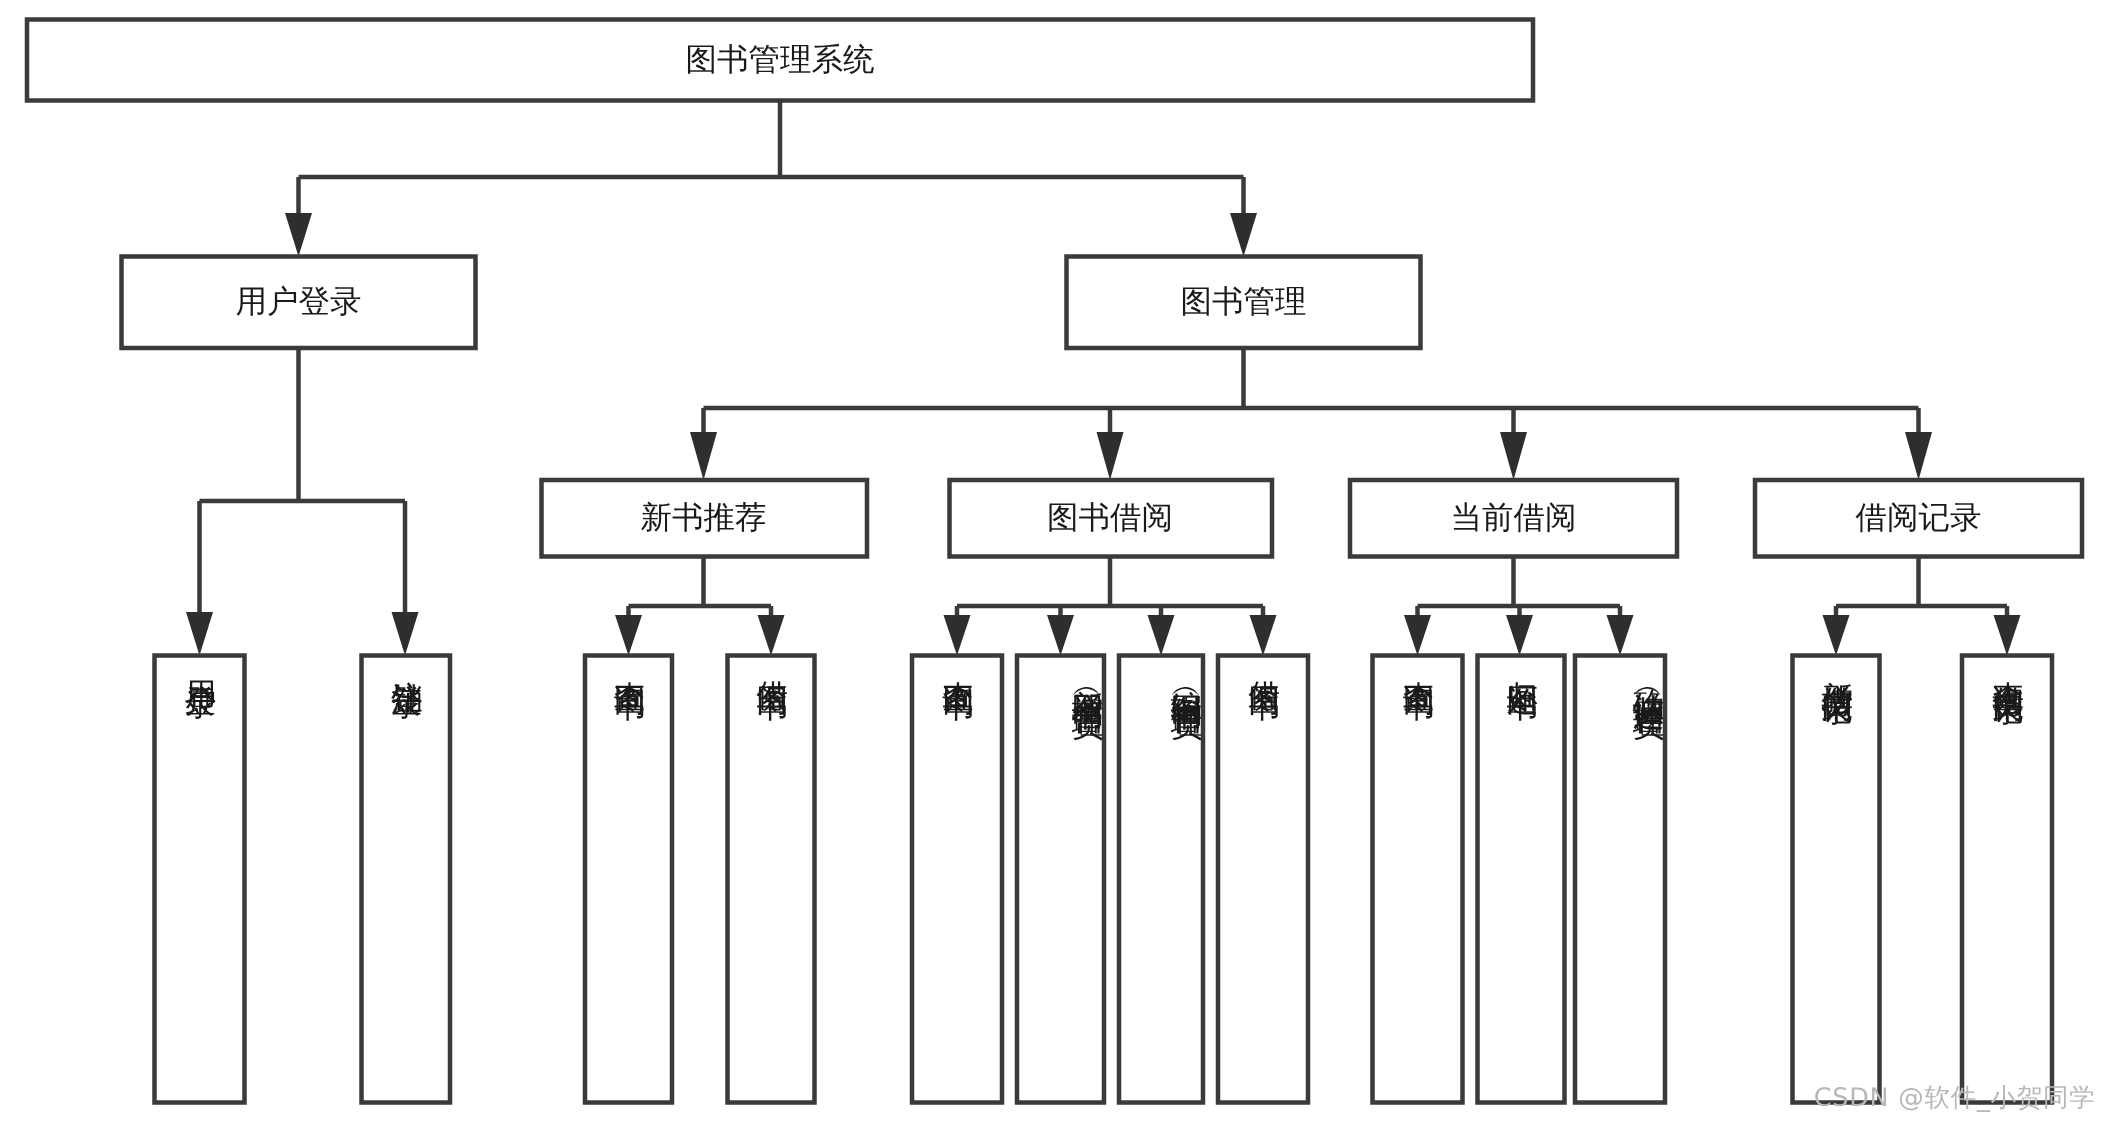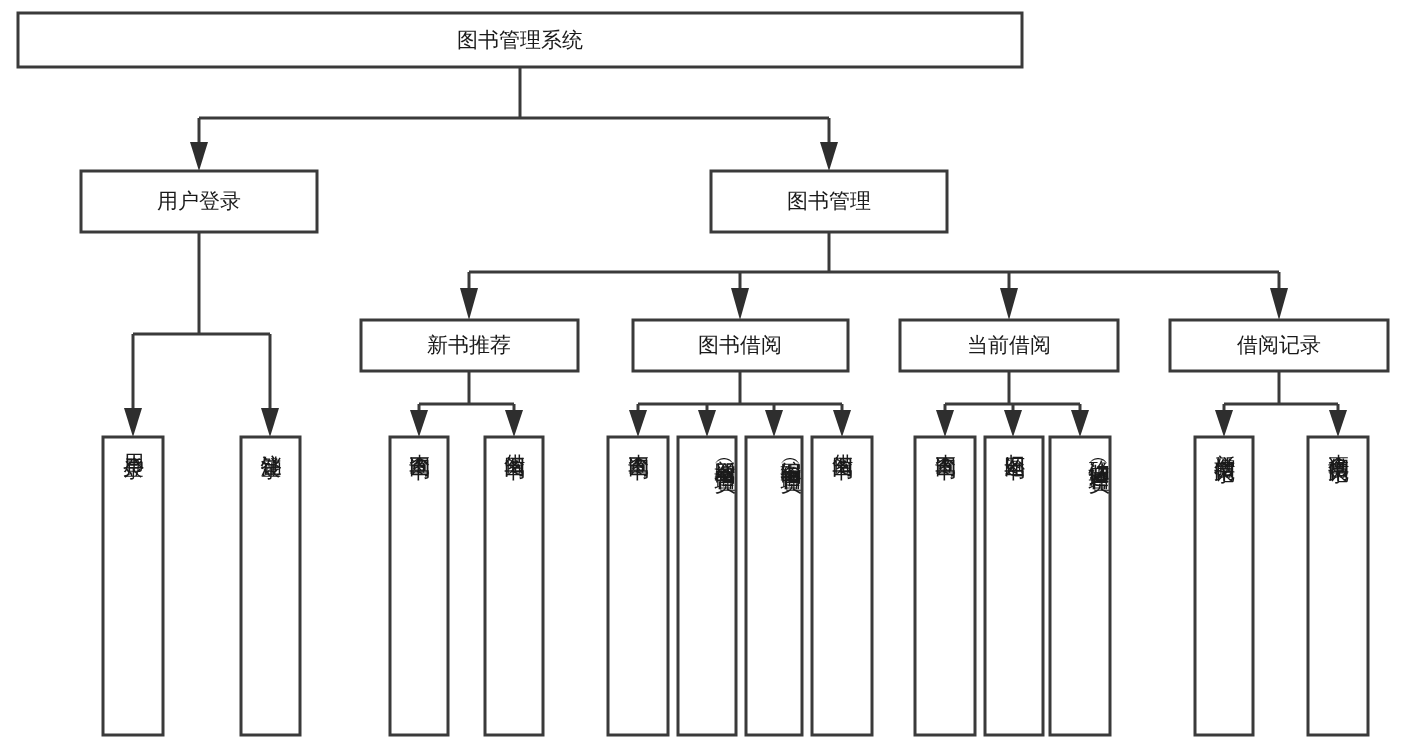--- a/index.html
+++ b/index.html
@@ -225,14 +225,15 @@
   <div class="vlabel-wrap" style="left:746px; top:437px; width:56px; height:298px; align-items:flex-start; padding-top:6px; box-sizing:border-box;">编辑图书（管理员）</div>
   <div class="vlabel-wrap" style="left:812px; top:437px; width:60px; height:298px;">借阅图书</div>
 
   <div class="vlabel-wrap" style="left:915px; top:437px; width:60px; height:298px;">查询图书</div>
   <div class="vlabel-wrap" style="left:985px; top:437px; width:58px; height:298px;">归还图书</div>
   <div class="vlabel-wrap" style="left:1050px; top:437px; width:60px; height:298px; align-items:flex-start; padding-top:6px; box-sizing:border-box;">确认归还（管理员）</div>
 
   <div class="vlabel-wrap" style="left:1195px; top:437px; width:58px; height:298px;">新增借阅记录</div>
   <div class="vlabel-wrap" style="left:1308px; top:437px; width:60px; height:298px;">查询借阅记录</div>
 
+  <div class="watermark">CSDN @软件_小贺同学</div>
 
 </div>
 
 </body></html>

